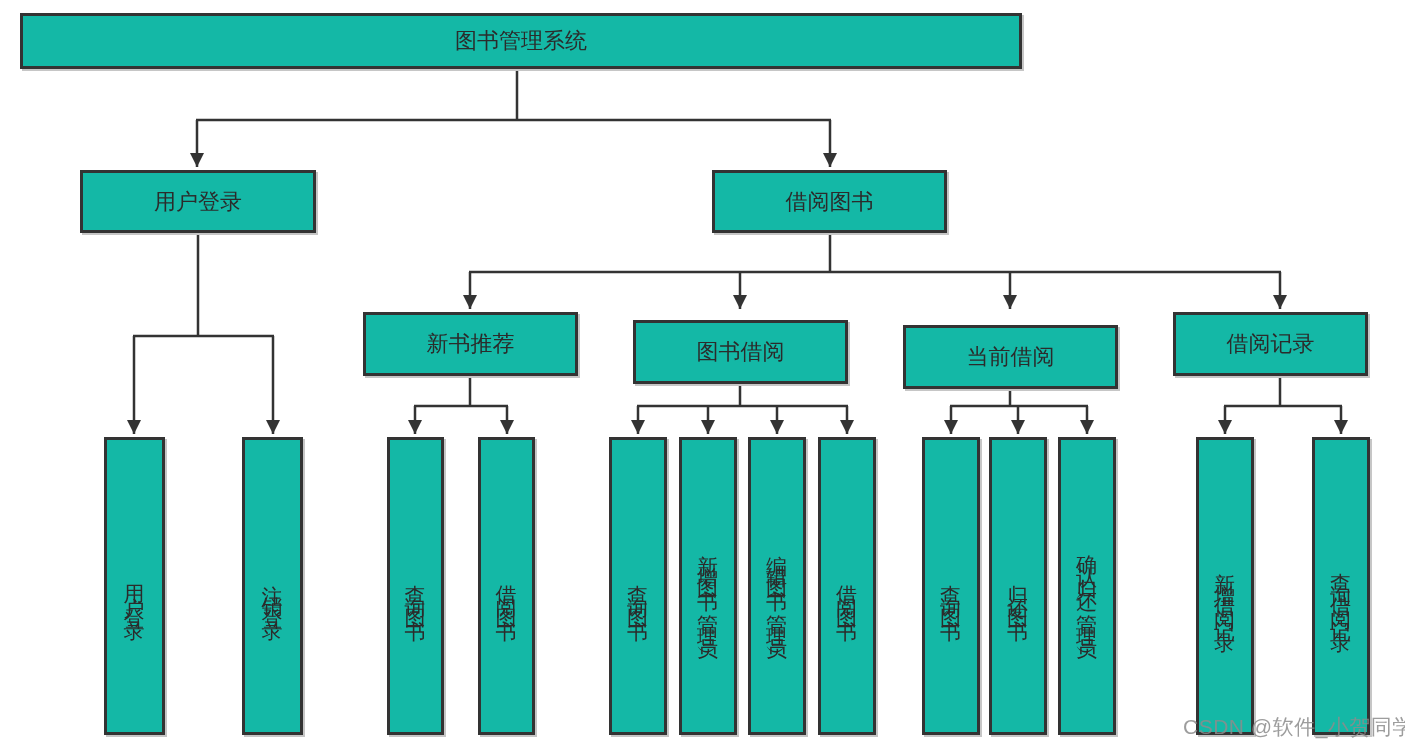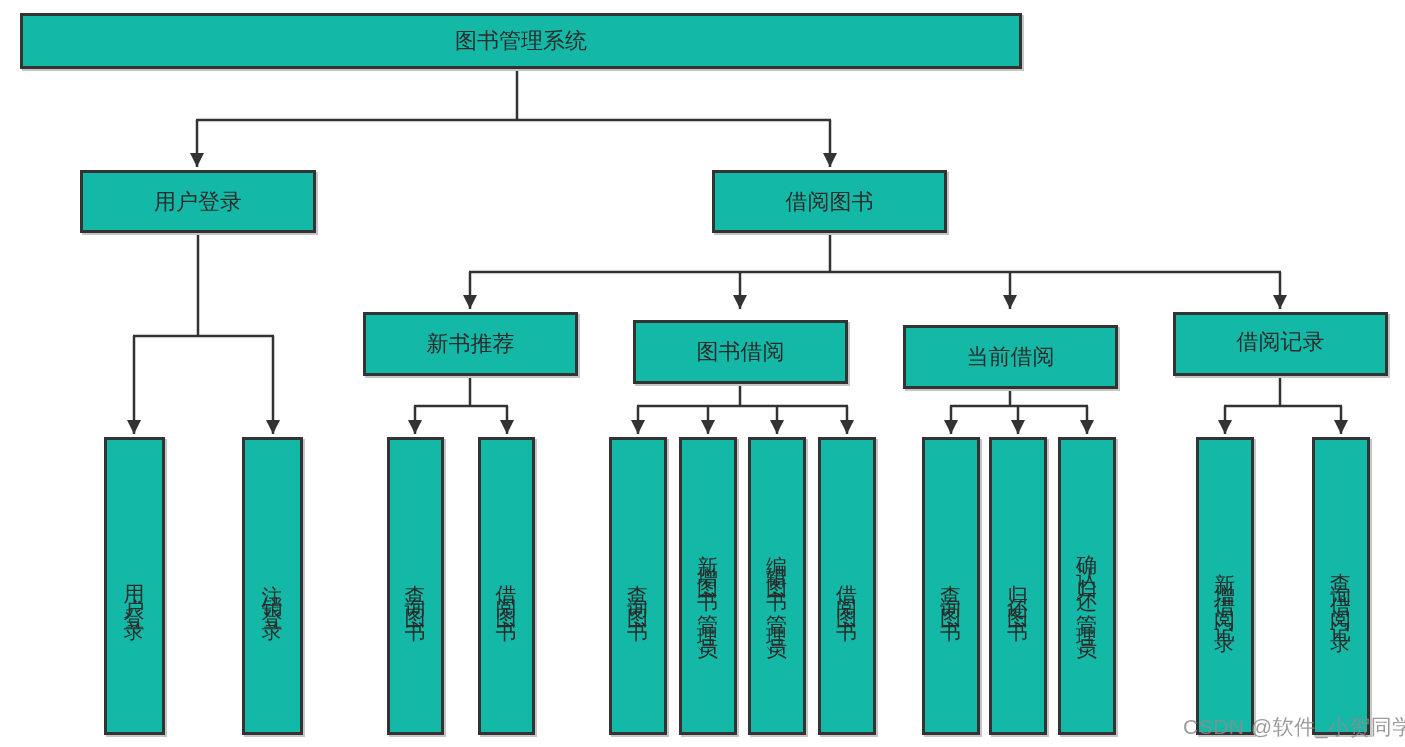--- a/index.html
+++ b/index.html
@@ -114,21 +114,21 @@
 
   <div class="box" style="left:363px; top:312px; width:215px; height:64px;">
     <span>新书推荐</span>
   </div>
   <div class="box" style="left:633px; top:312px; width:215px; height:64px;margin-top:8px;">
     <span>图书借阅</span>
   </div>
   <div class="box" style="left:903px; top:312px; width:215px; height:64px;margin-top:13px;">
     <span>当前借阅</span>
   </div>
-  <div class="box" style="left:1173px; top:312px; width:215px; height:64px;font-family:Liberation Mono, monospace;">
+  <div class="box" style="left:1173px; top:312px; width:195px; height:64px;">
     <span>借阅记录</span>
   </div>
 
   <div class="box vbox" style="left:104px; top:437px; width:61px; height:298px;">
     <span class="vtext">用户登录</span>
   </div>
   <div class="box vbox" style="left:242px; top:437px; width:61px; height:298px;">
     <span class="vtext">注销登录</span>
   </div>
 

